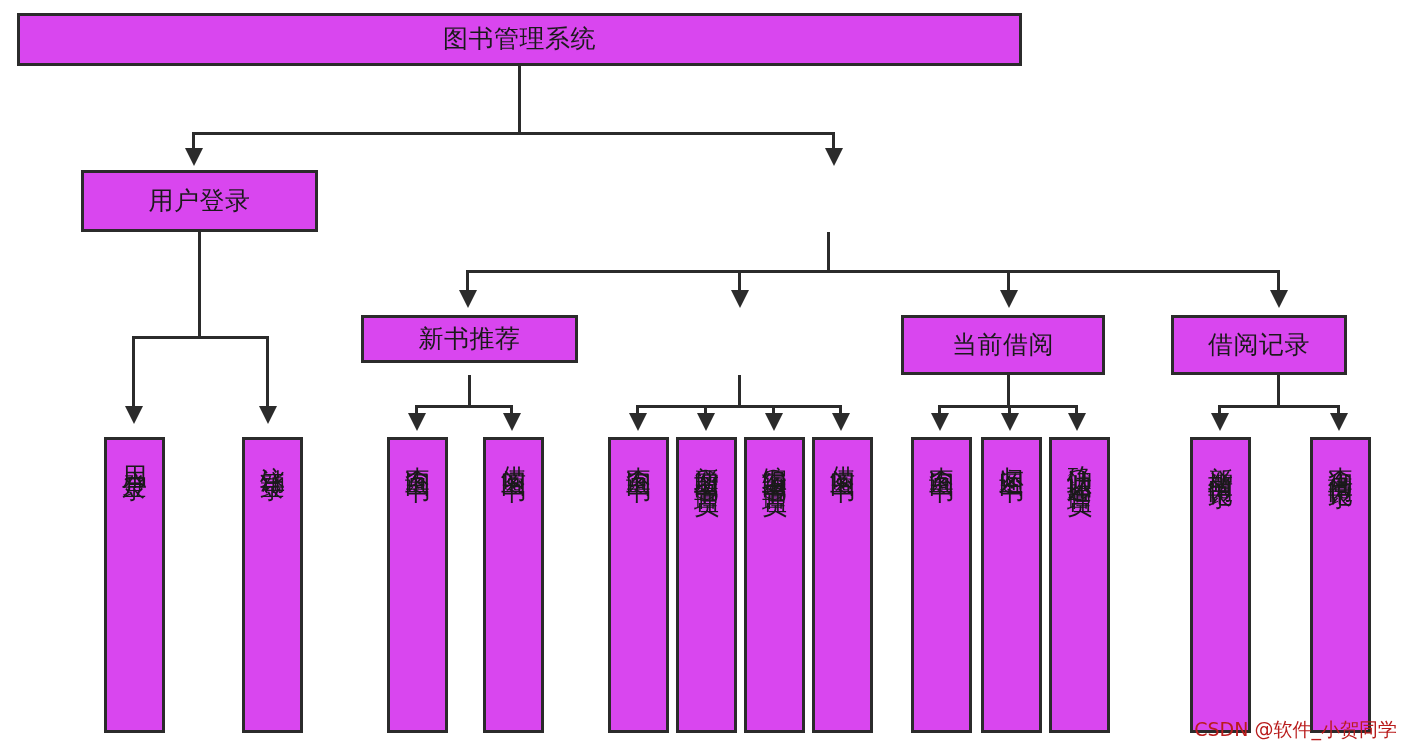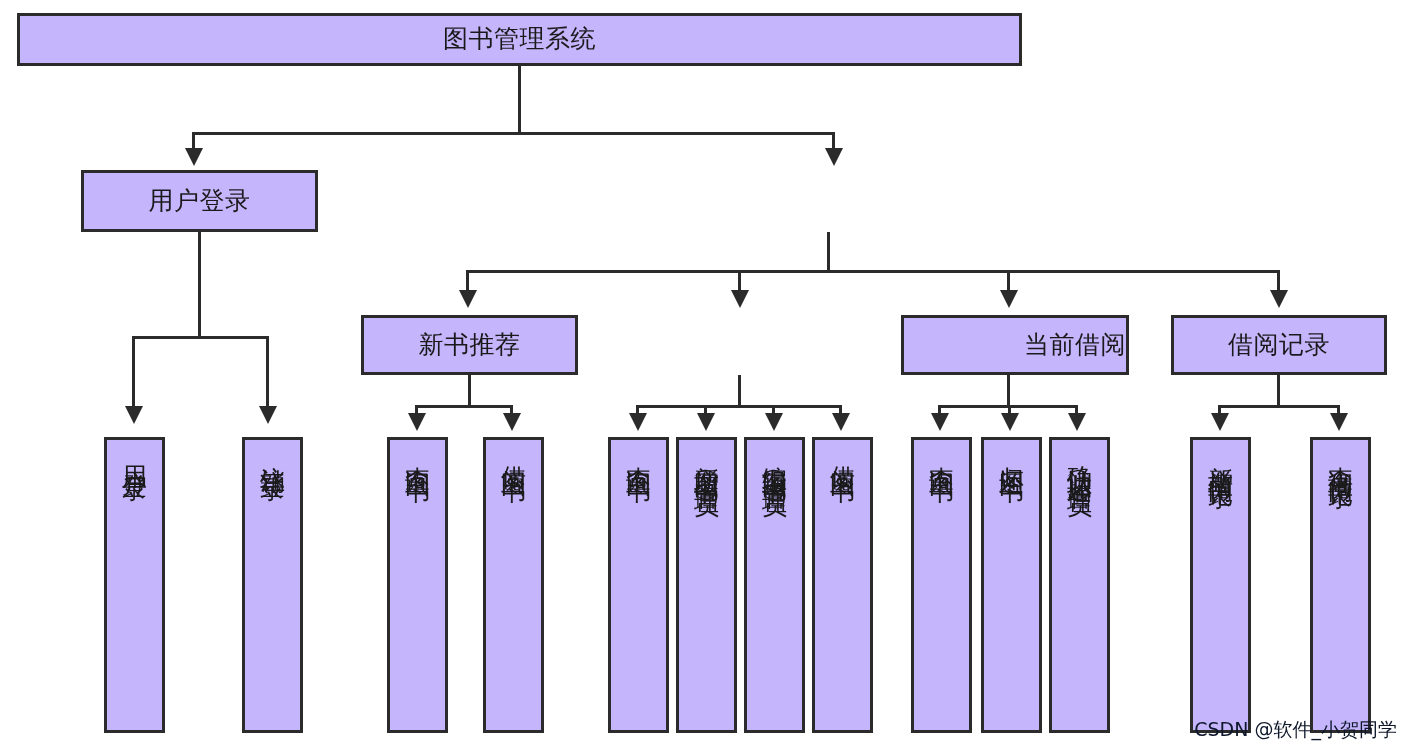--- a/index.html
+++ b/index.html
@@ -13,21 +13,21 @@
     height: 747px;
     background: #ffffff;
     font-family: "DejaVu Sans", "Liberation Sans", sans-serif;
     overflow: hidden;
   }
   
   .node {
     position: absolute;
     box-sizing: border-box;
     border: 3px solid #2b2b2b;
-    background: #c4b5fd;
+    background: #d946ef;
     display: flex;
     align-items: center;
     justify-content: center;
     color: #1a1a1a;
   }
   .node .label {
     display: block;
     text-align: center;
     line-height: 1.06;
     white-space: nowrap;
@@ -70,21 +70,21 @@
     border-left: 9px solid transparent;
     border-right: 9px solid transparent;
     border-top: 18px solid #2b2b2b;
   }
   
   #watermark {
     position: absolute;
     right: 8px;
     bottom: 4px;
     font-size: 19px;
-    color: #0f172a;
+    color: #b91c1c;
     white-space: nowrap;
     font-family: "DejaVu Sans", "Liberation Sans", sans-serif;
   }
 </style>
 </head>
 <body>
 
 <div id="canvas">
 
   <div class="node horiz root" style="left:17px; top:13px; width:1005px; height:53px;">
@@ -115,27 +115,27 @@
   <div class="hline" style="left:466px; top:270px; width:814px; height:3px;"></div>
   <div class="vline" style="left:466px; top:270px; width:3px; height:22px;"></div>
   <div class="arrow" style="left:459px; top:290px;"></div>
   <div class="vline" style="left:738px; top:270px; width:3px; height:22px;"></div>
   <div class="arrow" style="left:731px; top:290px;"></div>
   <div class="vline" style="left:1007px; top:270px; width:3px; height:22px;"></div>
   <div class="arrow" style="left:1000px; top:290px;"></div>
   <div class="vline" style="left:1277px; top:270px; width:3px; height:22px;"></div>
   <div class="arrow" style="left:1270px; top:290px;"></div>
 
-  <div class="node horiz" style="left:361px; top:315px; width:217px; height:60px;">
+  <div class="node horiz" style="left:361px; top:315px; width:217px; height:48px;">
     <span class="label">新书推荐</span>
   </div>
-  <div class="node horiz" style="left:901px; top:315px; width:228px; height:60px;justify-content:flex-end;">
+  <div class="node horiz" style="left:901px; top:315px; width:204px; height:60px;">
     <span class="label">当前借阅</span>
   </div>
-  <div class="node horiz" style="left:1171px; top:315px; width:216px; height:60px;">
+  <div class="node horiz" style="left:1171px; top:315px; width:176px; height:60px;">
     <span class="label">借阅记录</span>
   </div>
 
   <div class="vline" style="left:468px; top:375px; width:3px; height:32px;"></div>
   <div class="hline" style="left:415px; top:405px; width:98px; height:3px;"></div>
   <div class="vline" style="left:415px; top:405px; width:3px; height:10px;"></div>
   <div class="arrow" style="left:408px; top:413px;"></div>
   <div class="vline" style="left:510px; top:405px; width:3px; height:10px;"></div>
   <div class="arrow" style="left:503px; top:413px;"></div>
 

